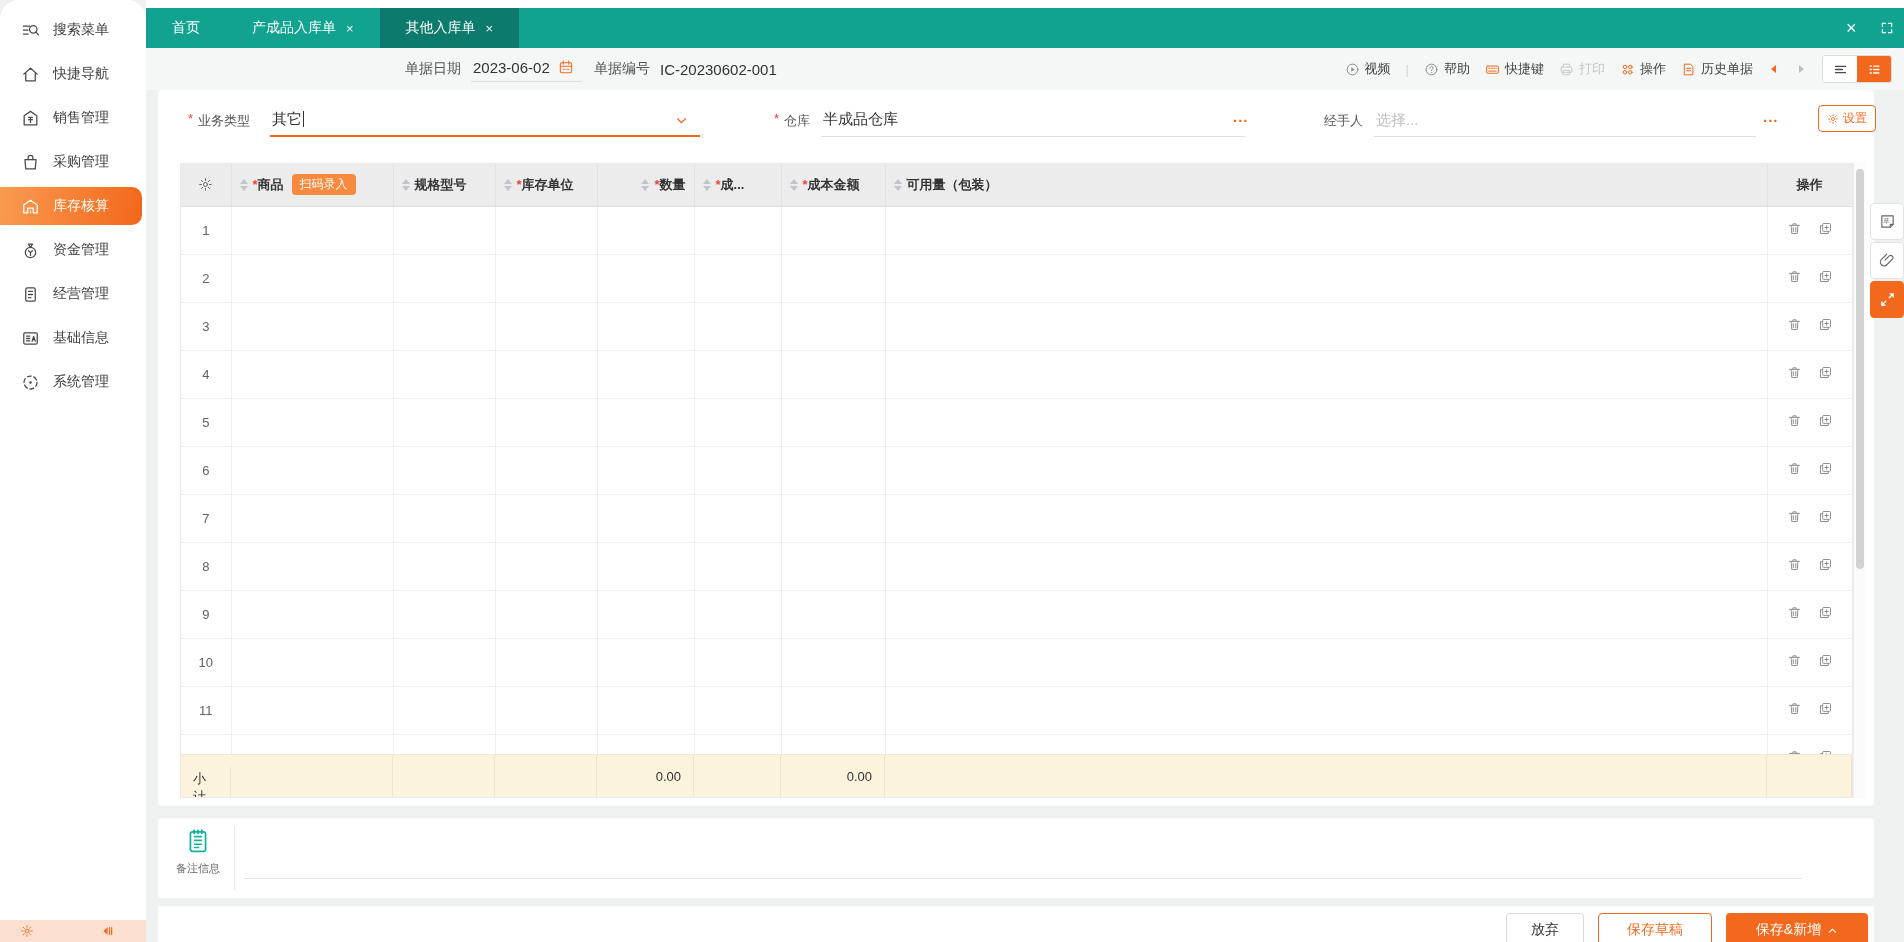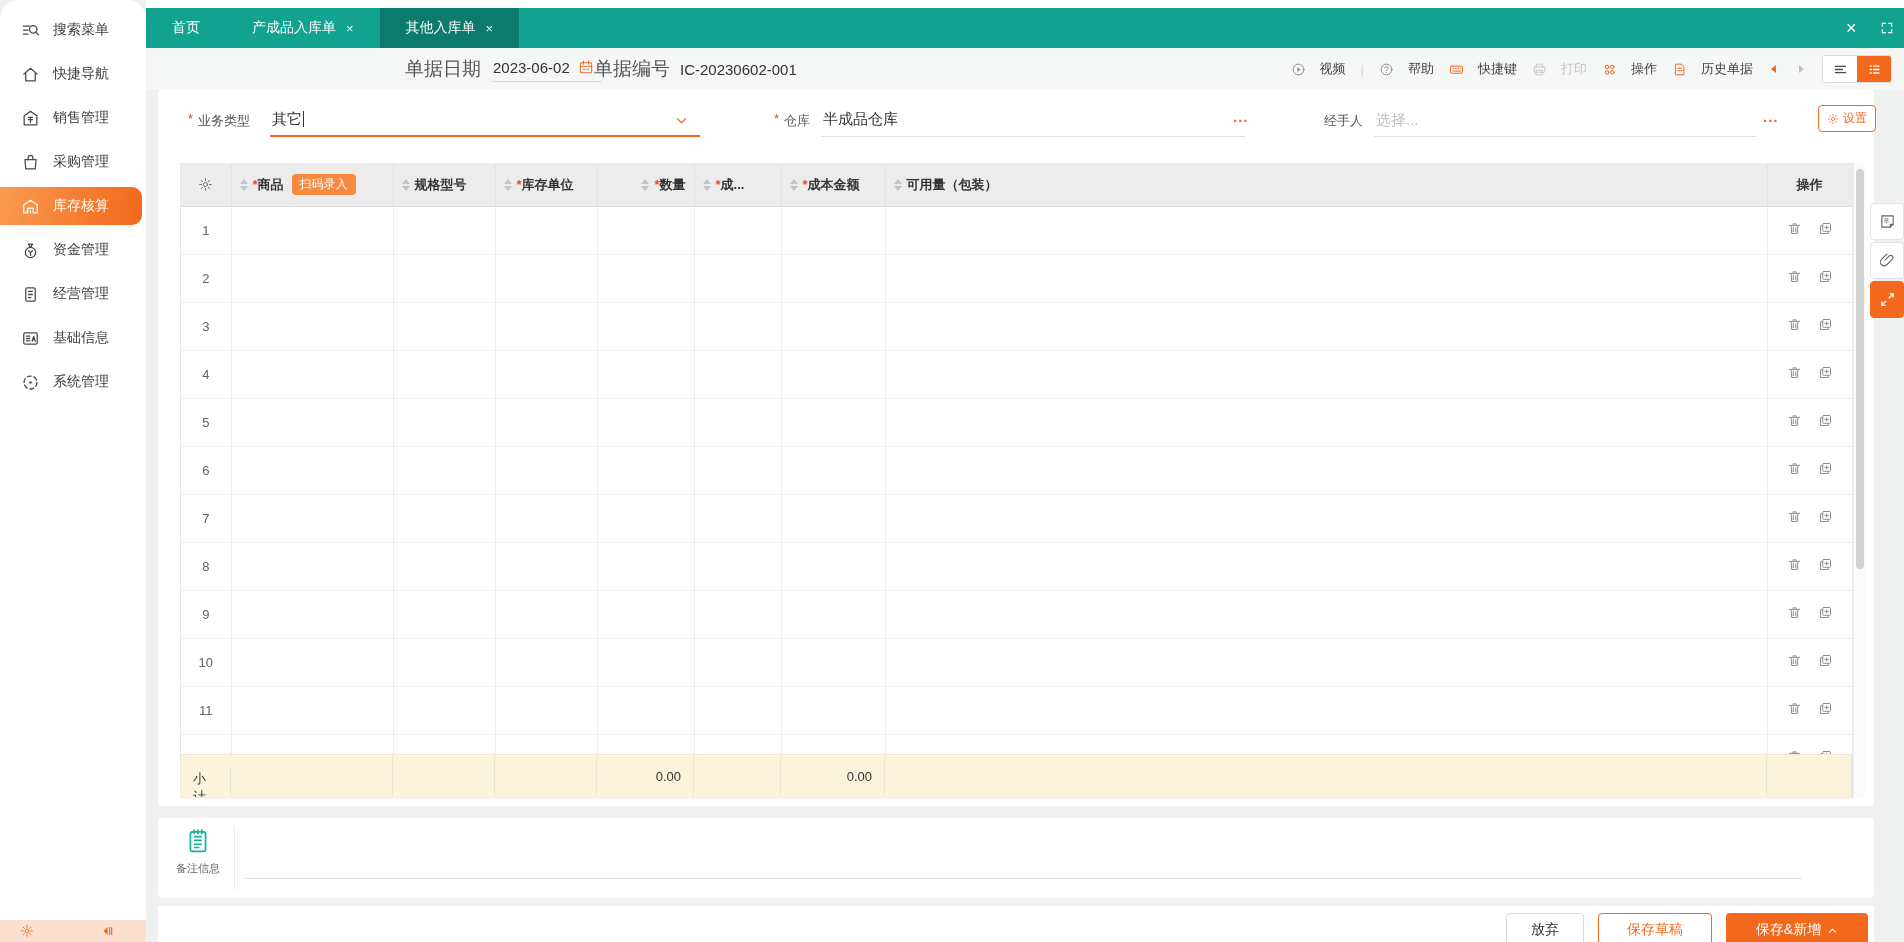--- a/index.html
+++ b/index.html
@@ -36,27 +36,27 @@
   .hdr-strip { position:absolute; left:146px; top:48px; width:1758px; height:42px; background:#f5f6f6; }
   .radio-tab { position:absolute; left:11px; top:6px; width:237px; height:36px; background:#fff; border-radius:8px 8px 0 0; display:flex; align-items:center; gap:16px; padding-left:14px; }
   .radio { display:flex; align-items:center; gap:6px; font-size:14px; cursor:pointer; }
   .rdot { width:14px; height:14px; border-radius:50%; border:1px solid #f2691d; position:relative; flex:none; }
   .rdot::after { content:""; position:absolute; left:3px; top:3px; width:6px; height:6px; border-radius:50%; background:#f2691d; }
   .radio.off .rdot { border-color:#c8c8c8; }
   .radio.off .rdot::after { display:none; }
   .radio.off .rlabel { color:#b3b3b3; }
   .dategrp { position:absolute; left:259px; top:0; height:42px; display:flex; align-items:center; }
   .nogrp   { position:absolute; left:448px; top:0; height:42px; display:flex; align-items:center; }
-  .flabel13 { font-size:19px; color:#555; }
+  .flabel13 { font-size:14px; color:#555; }
   .dateline { display:flex; align-items:center; gap:8px; margin-left:10px; border-bottom:1px solid #d8dbe0; padding:2px 8px 5px 2px; cursor:pointer; }
   .dateval { font-size:15px; color:#333; }
   .dateline .ic { width:16px; height:16px; color:#f2691d; }
   .noval { font-size:15px; color:#333; margin-left:10px; }
   .hdr-toolbar { position:absolute; right:12px; top:0; height:42px; display:flex; align-items:center; gap:15px; font-size:13px; color:#444; }
-  .titem { display:flex; align-items:center; gap:14px; cursor:pointer; }
+  .titem { display:flex; align-items:center; gap:5px; cursor:pointer; }
   .titem .ic { width:15px; height:15px; color:#8a8a8a; }
   .titem.orangeic .ic { color:#f2691d; }
   .titem.disabled { color:#c5c5c5; cursor:default; }
   .titem.disabled .ic { color:#c9c9c9; }
   .tsep { color:#d4d4d4; }
   .tri { width:12px; height:12px; cursor:pointer; }
   .tri.left { color:#f2691d; }
   .tri.right { color:#bfbfbf; }
   .view-toggle { display:flex; border:1px solid #dcdcdc; border-radius:3px; overflow:hidden; }
   .vbtn { width:34px; height:26px; display:flex; align-items:center; justify-content:center; background:#fff; color:#4a4a4a; cursor:pointer; }

